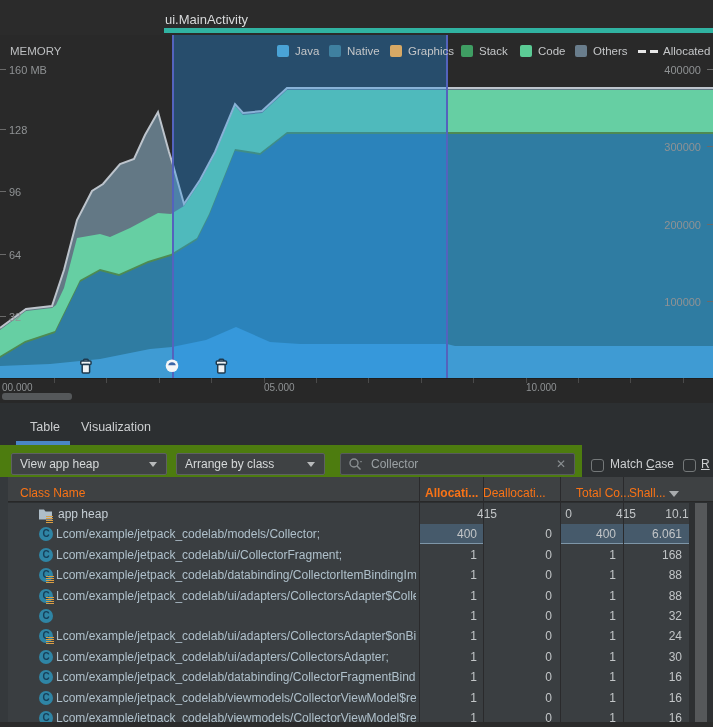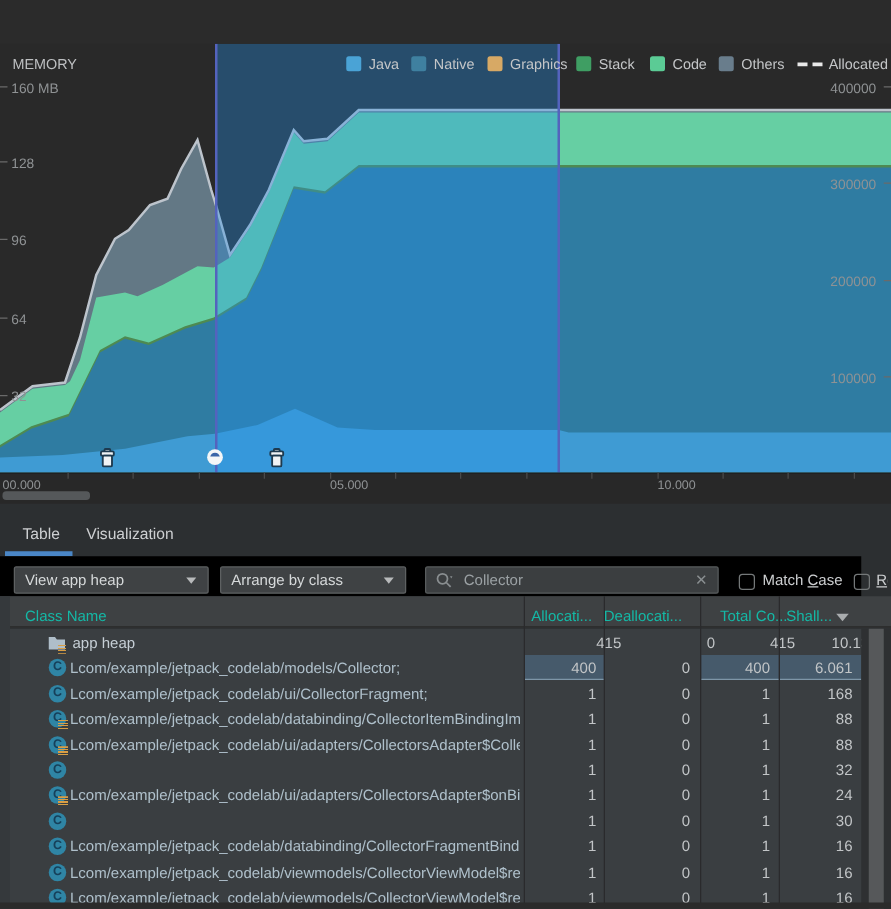--- a/index.html
+++ b/index.html
@@ -10,54 +10,58 @@
 #topbar .lbl { position:absolute; left:165px; top:12px; font-size:13px; color:#D8DADB; }
 #topbar .bar { position:absolute; left:164px; top:28px; width:549px; height:5px; background:#30B3A2; }
 
 #chart { position:absolute; left:0; top:35px; }
 text.lg { font-size:11.5px; fill:#C4C6C8; }
 text.mem { font-size:11.5px; fill:#BDBFC1; }
 text.ax { font-size:11px; fill:#8F9294; }
 text.xl { font-size:10px; fill:#8F9294; }
 
 #panel { position:absolute; left:0; top:403px; width:713px; height:324px; background:#2C2F31; }
-#tabrow { position:absolute; left:4px; top:0; width:683px; height:42px; }
+#tabrow { position:absolute; left:16px; top:0; width:683px; height:42px; }
 #tabrow .tab { position:absolute; top:17px; font-size:12.5px; color:#CDCFD1; }
 #tabrow .ul { position:absolute; left:0; top:38px; width:54px; height:4px; background:#4A86C6; }
-#toolbar { position:absolute; left:0; top:42px; width:689px; height:32px; background:#000000; }
+#toolbar { position:absolute; left:0; top:42px; width:582px; height:32px; background:#4d7c0f; }
 .dd { position:absolute; top:8px; height:22px; border:1px solid #5E6162; border-radius:2px;
   background:#3F4244; color:#D6D9DA; font-size:12px; line-height:20px; padding-left:8px; }
 .dd .caret { position:absolute; right:9px; top:8px; width:0; height:0;
   border-left:4.5px solid transparent; border-right:4.5px solid transparent; border-top:5px solid #B8BABB; }
 #search { position:absolute; left:340px; top:8px; width:235px; height:22px; border:1px solid #585C5D;
   border-radius:2px; background:#3B3E40; color:#9BA1A4; font-size:12px; line-height:20px; }
 #search .txt { position:absolute; left:30px; top:0; }
 #search .x { position:absolute; right:8px; top:0px; color:#8A8F91; font-size:12px; }
 .cb { position:absolute; top:14px; width:13px; height:13px; border:1.5px solid #747879; border-radius:3px; }
 .cblab { position:absolute; top:12px; color:#CDCFD1; font-size:12px; white-space:nowrap; }
 
 #thead { position:absolute; left:0; top:74px; width:713px; height:25px; background:#3E4143;
   border-bottom:1px solid #282828; }
-#thead span { position:absolute; top:9px; font-size:12px; color:#14b8a6; white-space:nowrap; }
+#thead span { position:absolute; top:9px; font-size:12px; color:#f97316; white-space:nowrap; }
 #tbody { position:absolute; left:0; top:100px; width:713px; height:224px; background:#3A3E41; }
 .row { position:absolute; left:0; width:713px; height:20px; }
 .cname { position:absolute; top:3px; font-size:12px; color:#AFC0CB; white-space:nowrap;
   max-width:360px; overflow:hidden; }
 .val { position:absolute; top:3px; font-size:12px; color:#C2C5C7; text-align:right; }
 .sep { position:absolute; top:74px; width:1px; height:250px; background:#2A2A2C; }
 .hl { position:absolute; top:0; height:20px; background:#465A6B; border-bottom:1px solid #7E96A8; }
 .cicon { position:absolute; left:39px; top:3px; width:14px; height:14px; border-radius:7px;
   background:#2F85A5; color:#16405A; font-size:10px; font-weight:bold; line-height:14px; text-align:center; }
 .badge { position:absolute; left:46px; top:11px; }
 #vscroll { position:absolute; left:689px; top:100px; width:24px; height:224px; background:#2E3032; }
 #vthumb { position:absolute; left:695px; top:100px; width:12px; height:224px; background:#56585A; }
 #hscroll { position:absolute; left:0; top:319px; width:713px; height:8px; background:#2B2B2B; }
 </style></head>
 <body>
 <div id="root">
+  <div id="topbar">
+    <div class="lbl">ui.MainActivity</div>
+    <div class="bar"></div>
+  </div>
   <svg id="chart" width="713" height="368" viewBox="0 35 713 368">
     <rect x="0" y="35" width="713" height="343" fill="#292929"></rect>
     <rect x="0" y="378" width="713" height="25" fill="#282828"></rect>
     <path d="M0,328 L26,309 L52,306 L64,270 L77,220 L92,191 L103,184 L120,164 L134,159 L145,135 L158,112 L169,152 L173,165 L184,204 L200,180 L215,152 L235,104 L243,113 L262,111 L287,88 L447,88 L713,88 L713,378 L0,378 Z" fill="#637885"></path>
 <path d="M0,330 L26,311 L52,308 L56,305 L64,288 L77,238 L100,234 L110,237 L130,228 L158,213 L171,214 L184,206 L200,182 L215,154 L235,106 L243,115 L262,113 L287,90 L447,90 L713,90 L713,378 L0,378 Z" fill="#66CFA3"></path>
 <path d="M0,356 L25,341 L55,331 L80,280 L100,269 L119,274 L148,261 L171,254 L197,238 L209,214 L235,149 L260,153 L287,132 L447,132 L713,132 L713,378 L0,378 Z" fill="#4E8A52"></path>
 <path d="M0,358 L25,343 L55,333 L80,282 L100,271 L119,276 L148,263 L171,256 L197,240 L209,216 L235,151 L260,155 L287,134 L447,134 L713,134 L713,378 L0,378 Z" fill="#2F7CA2"></path>
 <path d="M0,366 L50,364 L100,359 L150,349 L172,347 L206,340 L236,327 L270,342 L300,344 L447,344 L455,346 L713,346 L713,378 L0,378 Z" fill="#3F9BD3"></path>
 <path d="M0,328 L26,309 L52,306 L64,270 L77,220 L92,191 L103,184 L120,164 L134,159 L145,135 L158,112 L169,152 L173,165 L184,204 L200,180 L215,152 L235,104 L243,113 L262,111 L287,88 L447,88 L713,88" fill="none" stroke="#BDC4CC" stroke-width="2"></path>
 
@@ -147,21 +151,21 @@
         <span class="txt">Collector</span>
           <span class="x">✕</span>
       </div>
       <div class="cb" style="left:591px;"></div>
       <div class="cblab" style="left:610px;">Match <u>C</u>ase</div>
       <div class="cb" style="left:683px;"></div>
       <div class="cblab" style="left:701px; width:9px; overflow:hidden;"><u>R</u>egex</div>
     </div>
     <div id="thead">
       <span style="left:20px;">Class Name</span>
-      <span style="left:425px;">Allocati...</span>
+      <span style="left:425px;font-weight:bold;">Allocati...</span>
       <span style="left:483px;">Deallocati...</span>
       <span style="left:576px;">Total Co...</span>
       <span style="left:629px;">Shall...</span>
       <svg width="12" height="8" style="position:absolute;left:668px;top:13px;">
         <path d="M1,1 L11,1 L6,7 Z" fill="#A9ACAE"></path>
       </svg>
     </div>
     <div id="tbody">
         <div class="row" style="top:1.0px;margin-left:20px;">
           <svg width="18" height="16" style="position:absolute;left:18px;top:3px;">
@@ -242,20 +246,21 @@
             <rect x="0" y="6" width="8" height="1" fill="#D99E44"></rect>
           </svg>
           <div class="cname" style="left:56px;">Lcom/example/jetpack_codelab/ui/adapters/CollectorsAdapter$onBindViewHolder$1;</div>
           <div class="val" style="left:380px; width:97px;">1</div>
           <div class="val" style="left:460px; width:92px;">0</div>
           <div class="val" style="left:530px; width:86px;">1</div>
           <div class="val" style="left:600px; width:82px;">24</div>
         </div>
 <div class="row" style="top:143.8px;">
           <div class="cicon">C</div>
+          <div class="cname" style="left:56px;">Lcom/example/jetpack_codelab/ui/adapters/CollectorsAdapter;</div>
           <div class="val" style="left:380px; width:97px;">1</div>
           <div class="val" style="left:460px; width:92px;">0</div>
           <div class="val" style="left:530px; width:86px;">1</div>
           <div class="val" style="left:600px; width:82px;">30</div>
         </div>
 <div class="row" style="top:164.2px;">
           <div class="cicon">C</div>
           <div class="cname" style="left:56px;">Lcom/example/jetpack_codelab/databinding/CollectorFragmentBinding;</div>
           <div class="val" style="left:380px; width:97px;">1</div>
           <div class="val" style="left:460px; width:92px;">0</div>

